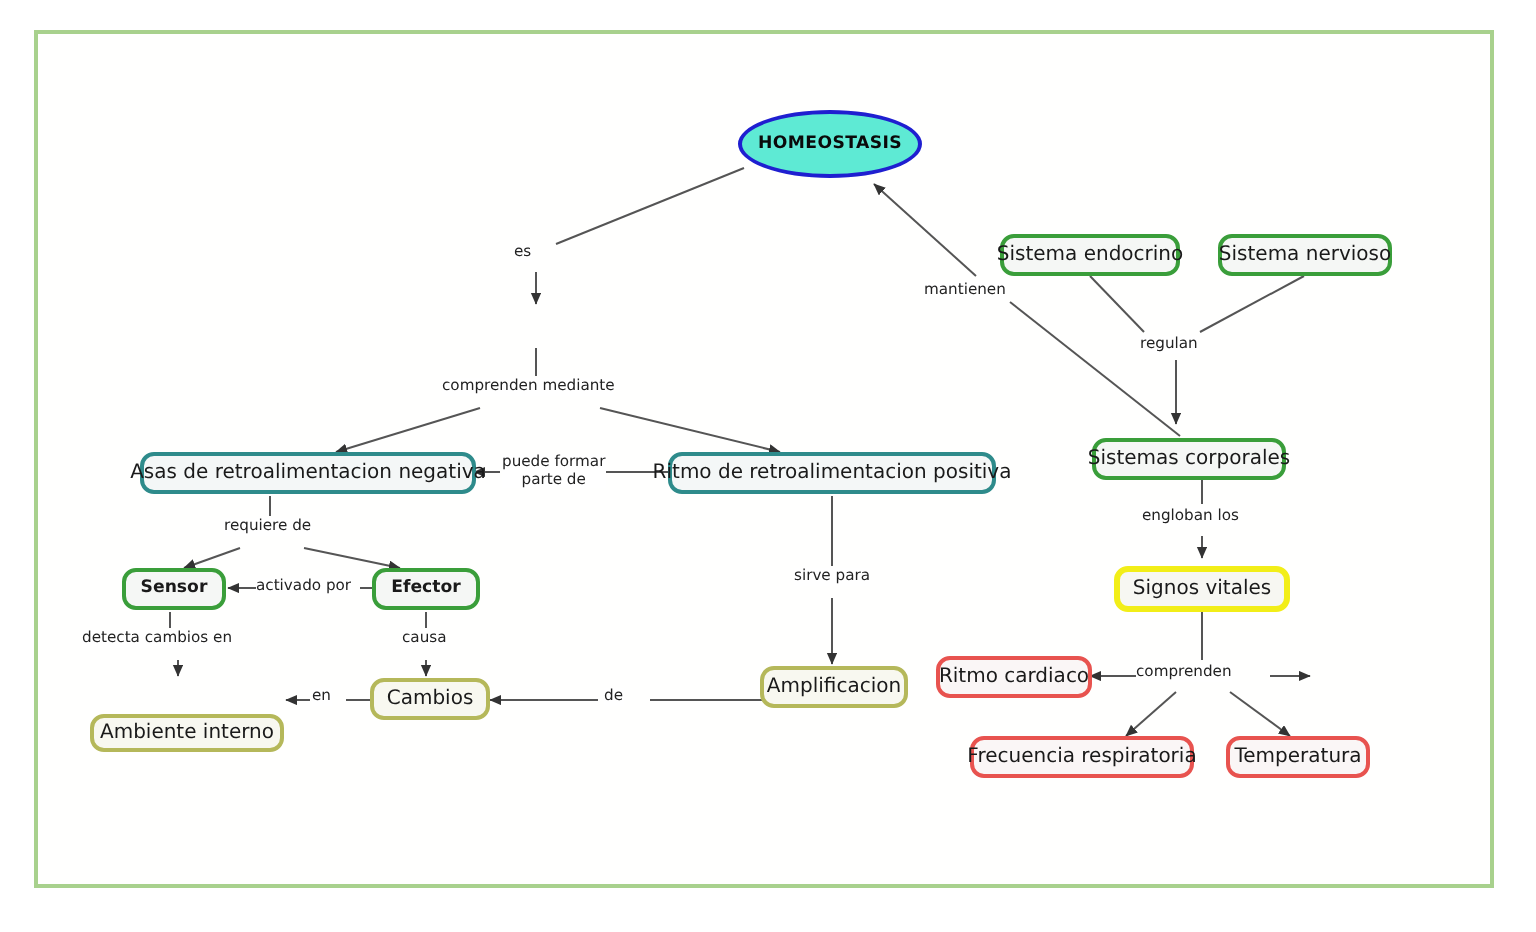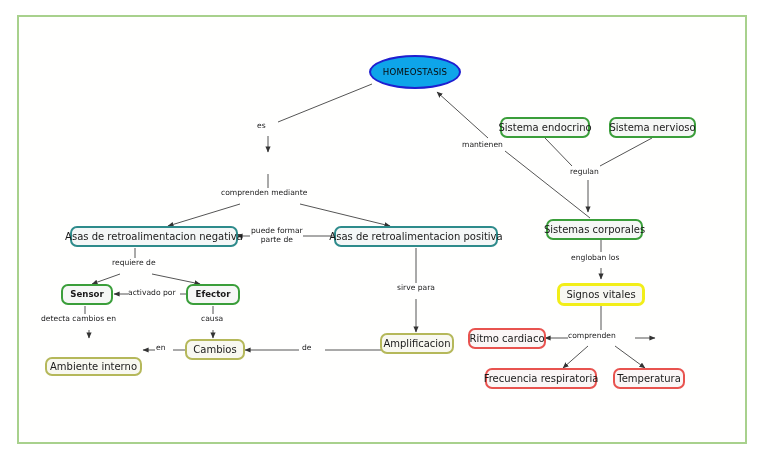--- a/index.html
+++ b/index.html
@@ -18,21 +18,21 @@
   .teal{border-color:#2e8b8b;background:#f4f7f7;}
   .green{border-color:#3a9e3a;background:#f5f7f5;}
   .greenbold{border-color:#3a9e3a;background:#f5f7f5;font-weight:bold;font-size:8.6px;}
   .olive{border-color:#b5b85a;background:#f8f8f0;}
   .yellow{border-color:#f2ee18;background:#f7f7f2;border-width:3px;}
   .red{border-color:#e8534f;background:#faf6f6;}
 
   .ellipse{position:absolute;box-sizing:border-box;display:flex;
            align-items:center;justify-content:center;
            border:2.4px solid #1f1fd0;border-radius:50%;
-           background:#0ea5e9;font-weight:normal;font-size:8.6px;
+           background:#5eead4;font-weight:bold;font-size:8.6px;
            letter-spacing:.2px;color:#0a0a0a;}
 
   .lbl{position:absolute;font-size:7.6px;color:#222;background:#ffffff;
        white-space:nowrap;text-align:center;line-height:1.15;}
 </style>
 </head>
 <body>
 
 <div id="canvas">
 
@@ -103,21 +103,21 @@
   <div class="ellipse" style="left: 369px; top: 55px; width: 92px; height: 34px; border-color: rgb(31, 31, 208);">
     <span>HOMEOSTASIS</span>
   </div>
 
 
   <div class="node teal" style="left: 70px; top: 226px; width: 168px; height: 21px; border-color: rgb(46, 139, 139);">
     <span>Asas de retroalimentacion negativa</span>
   </div>
 
   <div class="node teal" style="left: 334px; top: 226px; width: 164px; height: 21px; border-color: rgb(46, 139, 139);">
-    <span>Asas de retroalimentacion positiva</span>
+    <span>Ritmo de retroalimentacion positiva</span>
   </div>
 
   <div class="node greenbold" style="left: 61px; top: 284px; width: 52px; height: 21px; border-color: rgb(58, 158, 58);">
     <span>Sensor</span>
   </div>
 
   <div class="node greenbold" style="left: 186px; top: 284px; width: 54px; height: 21px; border-color: rgb(58, 158, 58);">
     <span>Efector</span>
   </div>
 

